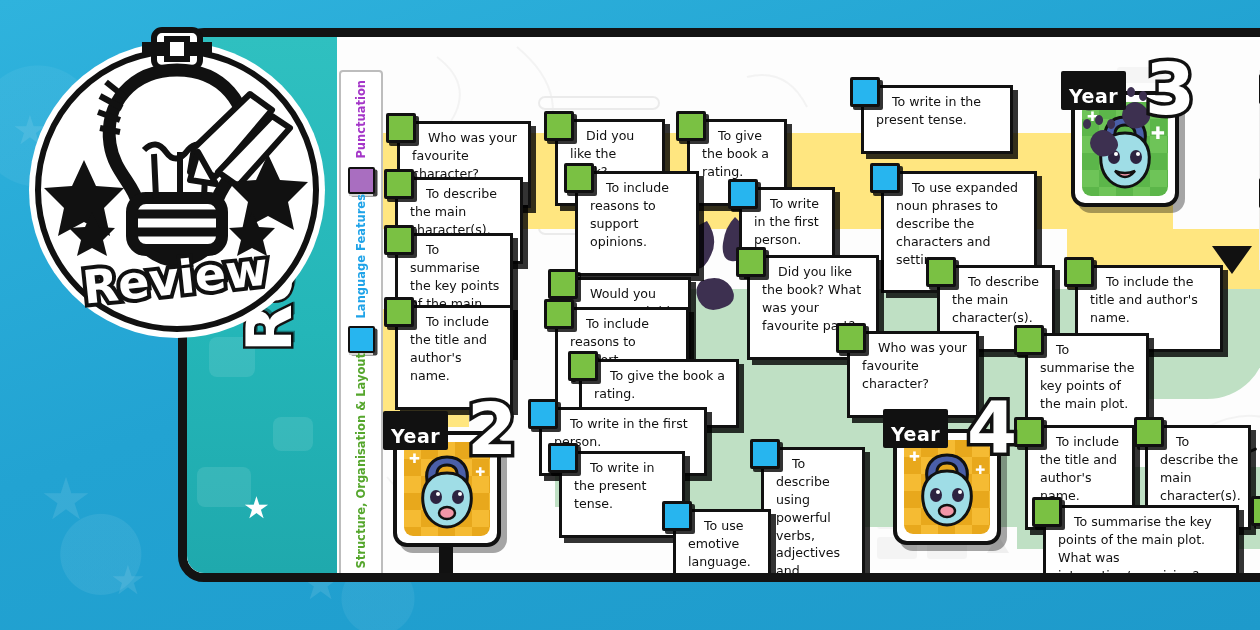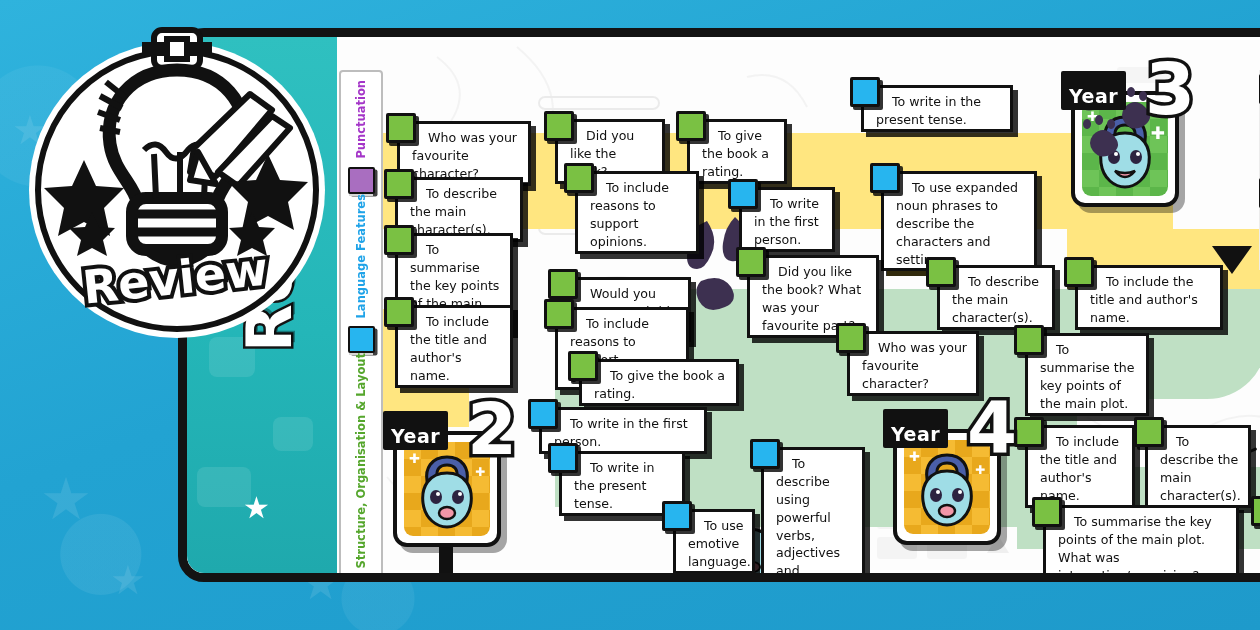--- a/index.html
+++ b/index.html
@@ -146,21 +146,21 @@
   }
   .year-post{position:absolute;left:52px;top:136px;width:14px;height:60px;background:#111;}
   
   .face{position:absolute;left:50%;top:52%;transform:translate(-50%,-50%);width:76px;height:80px;}
   
   .card{
     position:absolute;background:#fff;border:3px solid #111;
     box-shadow:5px 5px 0 rgba(0,0,0,.80);
     font-family:"DejaVu Sans", sans-serif;
     font-size:12.6px;line-height:1.42;color:#111;
-    padding:5px 8px 0 12px;box-sizing:border-box;
+    padding:5px 8px 22px 12px;box-sizing:border-box;
     text-indent:16px;
   }
   .card .chip{
     position:absolute;left:-14px;top:-11px;width:24px;height:24px;
     border:3px solid #111;border-radius:2px;
     box-shadow:3px 3px 0 rgba(0,0,0,.8);
   }
   .chip-green{background:#7ac143;}
   .chip-blue{background:#27b5ef;}
   #dashline{position:absolute;left:1058px;top:372px;width:150px;height:46px;}
@@ -454,21 +454,21 @@
   <div class="card" style="left:372px;top:414px;width:126px;">
     <span class="chip chip-blue"></span>
     <span>To write in the present tense.</span>
   </div>
 
   <div class="card" style="left:574px;top:410px;width:104px;">
     <span class="chip chip-blue"></span>
     <span>To describe using powerful verbs, adjectives and adverbs.</span>
   </div>
 
-  <div class="card" style="left:486px;top:472px;width:82px;">
+  <div class="card" style="left:486px;top:472px;width:98px;">
     <span class="chip chip-blue"></span>
     <span>To use emotive language.</span>
   </div>
 
   <div class="card" style="left:838px;top:388px;width:110px;">
     <span class="chip chip-green"></span>
     <span>To include the title and author's name.</span>
   </div>
 
   <div class="card" style="left:958px;top:388px;width:106px;">

